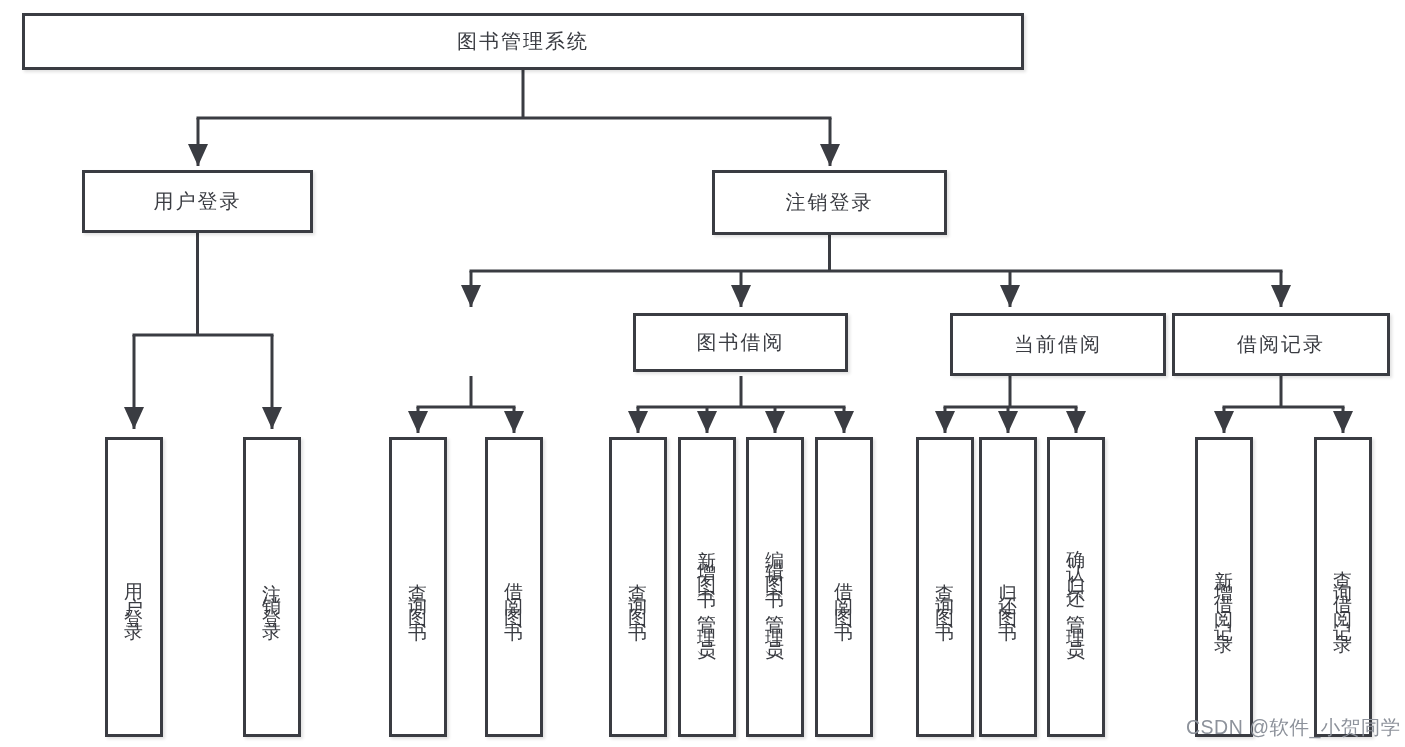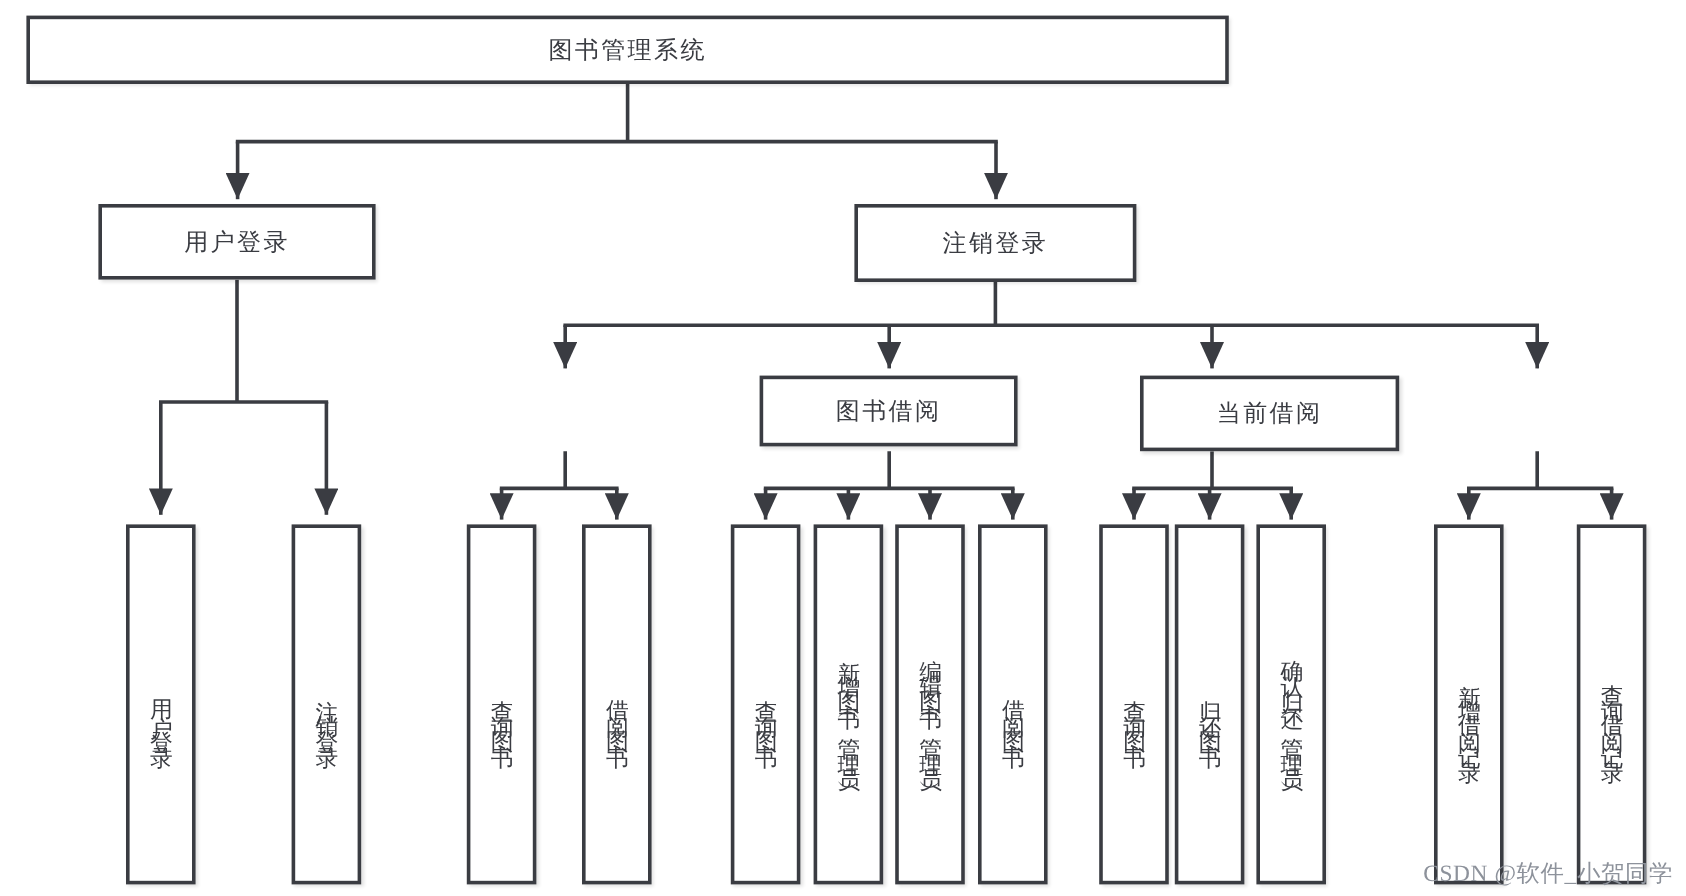--- a/index.html
+++ b/index.html
@@ -27,21 +27,20 @@
   }
   .vtext {
     writing-mode:vertical-lr; text-orientation:mixed;
     font-size:19px; line-height:1; letter-spacing:13px;
     margin-bottom:-13px; color:var(--ink,#3a3c42); white-space:nowrap;
   }
   .watermark {
     position:absolute; left:1186px; top:714px;
     font-size:19.5px; letter-spacing:0.5px;
     color:var(--watermark_gray,#8d929b);
-    font-family:Liberation Serif, serif;
   }
 </style>
 </head>
 <body>
 
 <div class="canvas">
 
   <svg class="wires" viewBox="0 0 1405 747" xmlns="http://www.w3.org/2000/svg">
     <defs>
       <marker id="arw" markerUnits="userSpaceOnUse" markerWidth="23" markerHeight="20" refX="22" refY="10" orient="auto">
@@ -97,20 +96,21 @@
     </g>
   </svg>
 
   <div class="node" style="left:22px; top:13px; width:1002px; height:57px;text-align:center;">图书管理系统</div>
 
   <div class="node" style="left:82px; top:170px; width:231px; height:63px;">用户登录</div>
   <div class="node" style="left:712px; top:170px; width:235px; height:65px;">注销登录</div>
 
   <div class="node" style="left:633px; top:313px; width:215px; height:59px;">图书借阅</div>
   <div class="node" style="left:902px; top:313px; width:216px; height:63px;margin-left:48px;">当前借阅</div>
+  <div class="node" style="left:1172px; top:313px; width:218px; height:63px;">借阅记录</div>
 
   <div class="leaf" style="left:105px;">
     <span class="vtext">用户登录</span>
   </div>
   <div class="leaf" style="left:243px;">
     <span class="vtext">注销登录</span>
   </div>
 
   <div class="leaf" style="left:389px;">
     <span class="vtext">查询图书</span>

